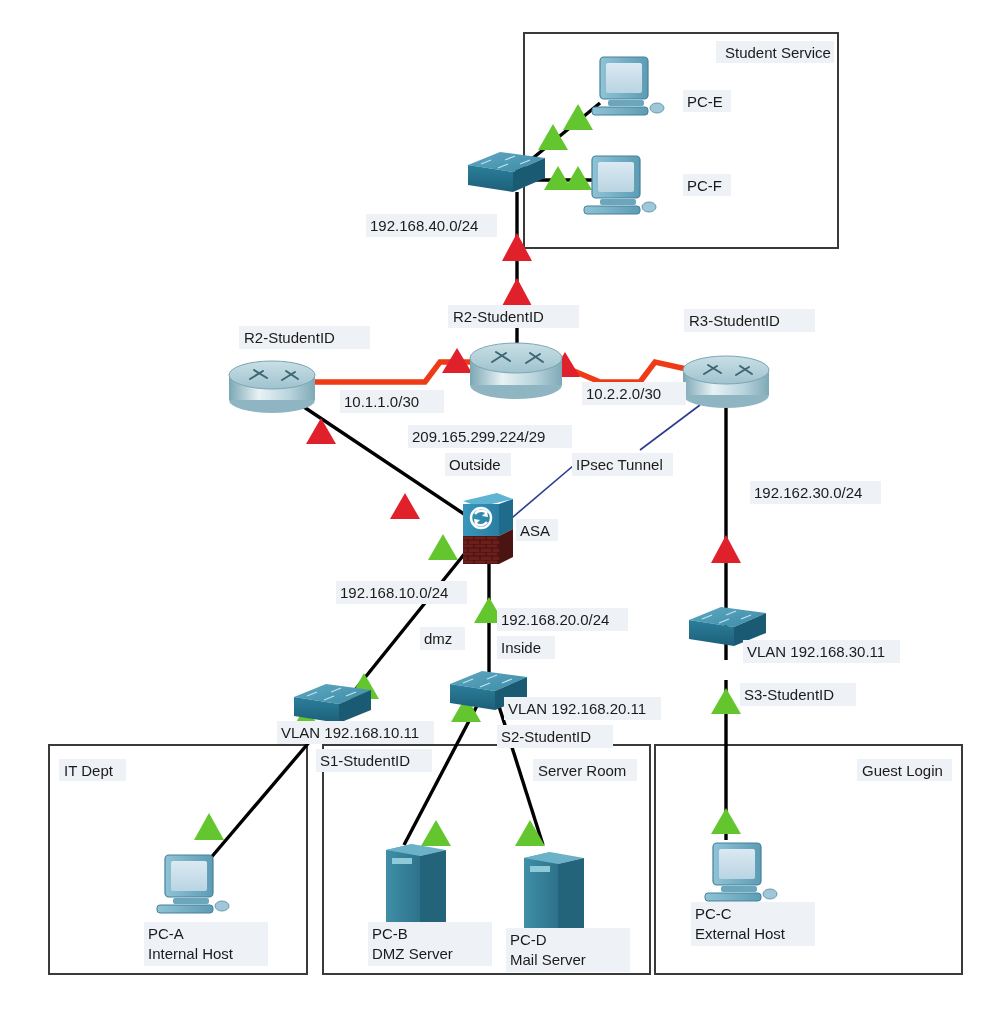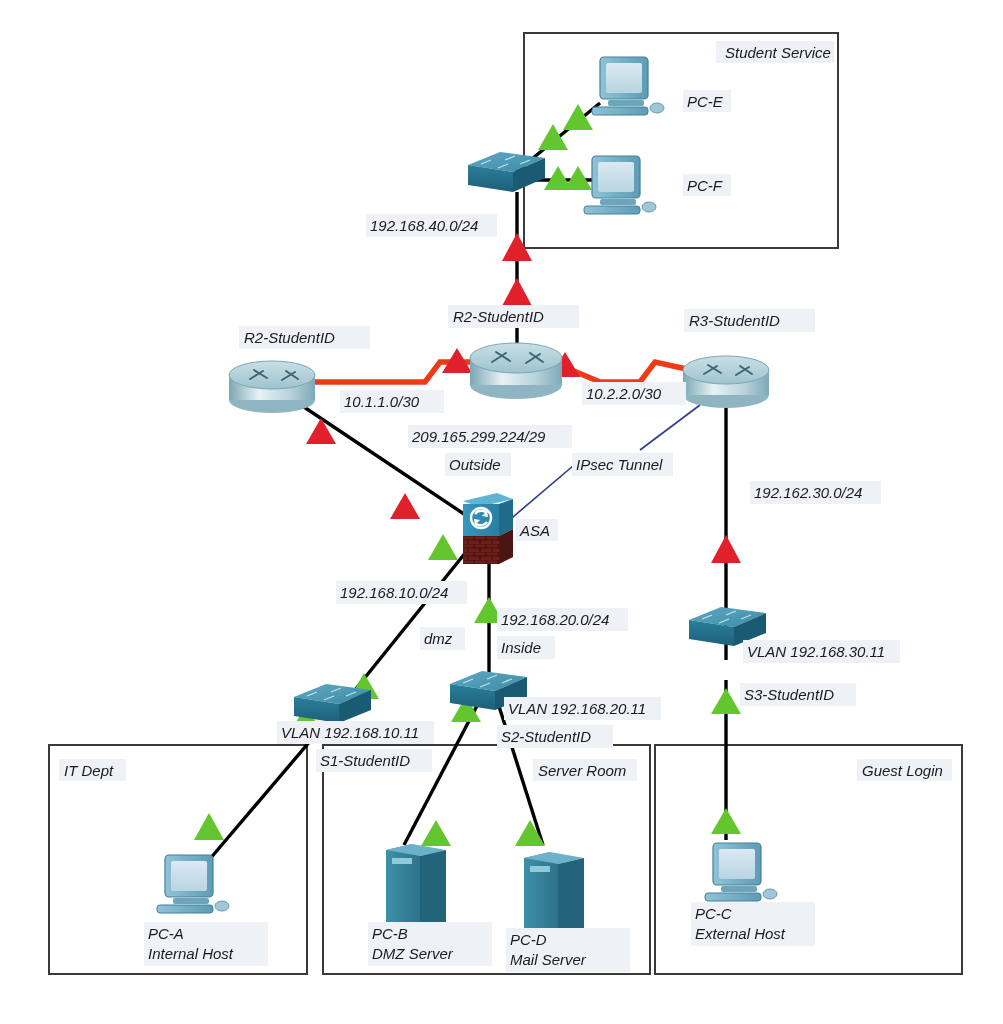--- a/index.html
+++ b/index.html
@@ -9,21 +9,20 @@
   }
   body {
     font-family: "Liberation Sans", "DejaVu Sans", sans-serif;
   }
   #canvas {
     position: relative;
     width: 1003px;
     height: 1024px;
     background: #ffffff;
     overflow: hidden;
-    font-style: italic;
   }
   svg#diagram {
     position: absolute;
     left: 0;
     top: 0;
     width: 1003px;
     height: 1024px;
   }
   .lbl {
     font-family: "Liberation Sans", "DejaVu Sans", sans-serif;

